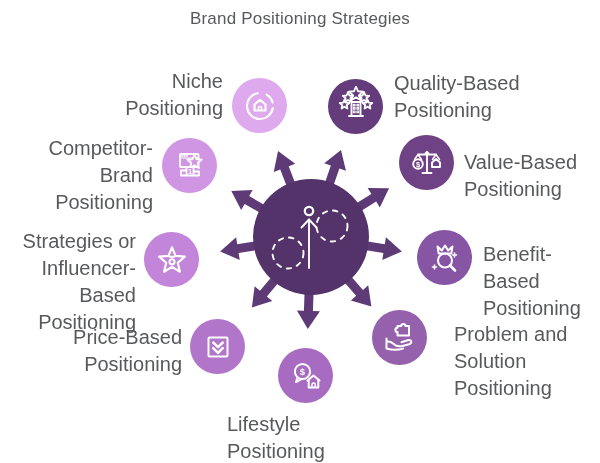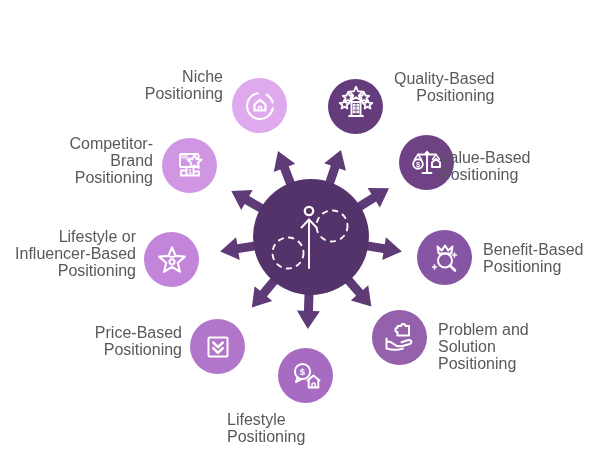--- a/index.html
+++ b/index.html
@@ -3,52 +3,53 @@
 <meta charset="utf-8">
 <style>
   html,body{margin:0;padding:0;}
   body{font-family:"Liberation Sans", sans-serif; background:#ffffff;}
   .stage{position:relative; width:600px; height:463px; background:#ffffff; overflow:hidden;}
   .title{position:absolute; left:0; top:9px; width:600px; text-align:center;
          font-size:17px; letter-spacing:.2px;}
   .layer{position:absolute; left:0; top:0; z-index:1;}
   .bubble{position:absolute; width:55px; height:55px; border-radius:50%;
           display:flex; align-items:center; justify-content:center; z-index:2;}
-  .label{position:absolute; z-index:3; font-size:16px; line-height:17px;
+  .label{position:absolute; z-index:3; font-size:20px; line-height:27px;
          white-space:pre-line;}
   .la-r{text-align:right;}
   .la-l{text-align:left;}
   .la-c{}
   
   .b-niche      {left:232px; top:78px;}
   .b-quality    {left:328px; top:79px;}
   .b-value      {left:399px; top:135px;}
   .b-benefit    {left:417px; top:230px;}
   .b-problem    {left:372px; top:310px;}
   .b-lifestyle  {left:278px; top:348px;}
   .b-price      {left:190px; top:319px;}
   .b-celebrity  {left:144px; top:232px;}
   .b-competitor {left:162px; top:138px;}
   
   .l-niche      {right:377px; top:68px;}
-  .l-quality    {left:394px;  top:70px;text-align:right;}
-  .l-value      {left:440px;  top:149px;}
+  .l-quality    {left:394px;  top:70px;}
+  .l-value      {left:464px;  top:149px;}
   .l-benefit    {left:483px;  top:241px;}
-  .l-problem    {left:438px;  top:321px;}
+  .l-problem    {left:454px;  top:321px;}
   .l-lifestyle  {left:227px;  top:411px; width:160px;}
   .l-price      {right:418px; top:324px;}
   .l-celebrity  {right:464px; top:228px;}
   .l-competitor {right:447px; top:135px;}
   svg text{font-family:"Liberation Sans", sans-serif;}
 </style>
 </head>
 <body>
 
 <div class="stage">
 
+  <div class="title" style="color: rgb(88, 89, 91);">Brand Positioning Strategies</div>
 
   <svg class="layer" width="600" height="463" viewBox="0 0 600 463">
     <defs>
       <path id="star" vector-effect="non-scaling-stroke" d="M0,-5 L1.32,-1.82 L4.76,-1.55 L2.14,0.7 L2.94,4.05 L0,2.25 L-2.94,4.05 L-2.14,0.7 L-4.76,-1.55 L-1.32,-1.82 Z"></path>
     </defs>
     <g fill="#5e3b76">
       <path transform="translate(311 237) rotate(-111)" d="M44,-4.5 H74 V-11.5 L92,0 L74,11.5 V4.5 H44 Z"></path>
       <path transform="translate(311 237) rotate(-71)" d="M44,-4.5 H74 V-11.5 L92,0 L74,11.5 V4.5 H44 Z"></path>
       <path transform="translate(311 237) rotate(-32)" d="M44,-4.5 H74 V-11.5 L92,0 L74,11.5 V4.5 H44 Z"></path>
       <path transform="translate(311 237) rotate(9)" d="M44,-4.5 H74 V-11.5 L92,0 L74,11.5 V4.5 H44 Z"></path>
@@ -161,20 +162,20 @@
 Positioning</div>
   <div class="label la-l l-benefit" style="color: rgb(88, 89, 91);">Benefit-Based
 Positioning</div>
   <div class="label la-l l-problem" style="color: rgb(88, 89, 91);">Problem and
 Solution
 Positioning</div>
   <div class="label la-c l-lifestyle" style="color: rgb(88, 89, 91);">Lifestyle
 Positioning</div>
   <div class="label la-r l-price" style="color: rgb(88, 89, 91);">Price-Based
 Positioning</div>
-  <div class="label la-r l-celebrity" style="color: rgb(88, 89, 91);">Lifestyle or
+  <div class="label la-r l-celebrity" style="color: rgb(88, 89, 91);">Strategies or
 Influencer-Based
 Positioning</div>
   <div class="label la-r l-competitor" style="color: rgb(88, 89, 91);">Competitor-
 Brand
 Positioning</div>
 
 </div>
 
 </body></html>

